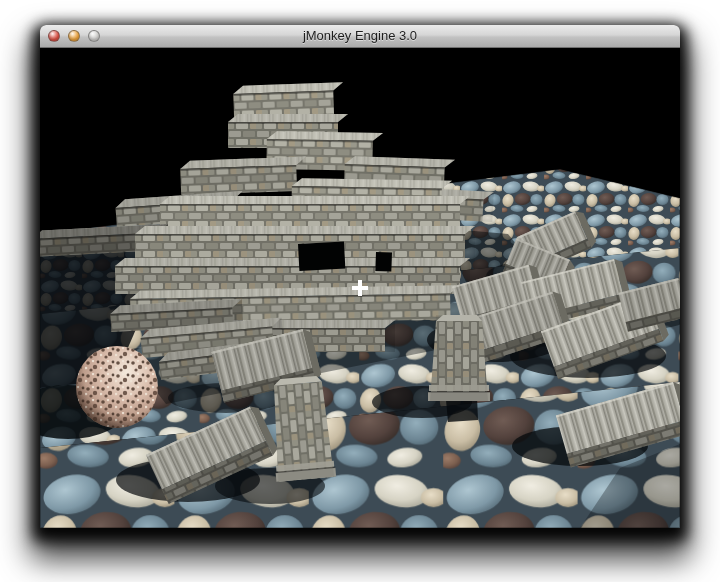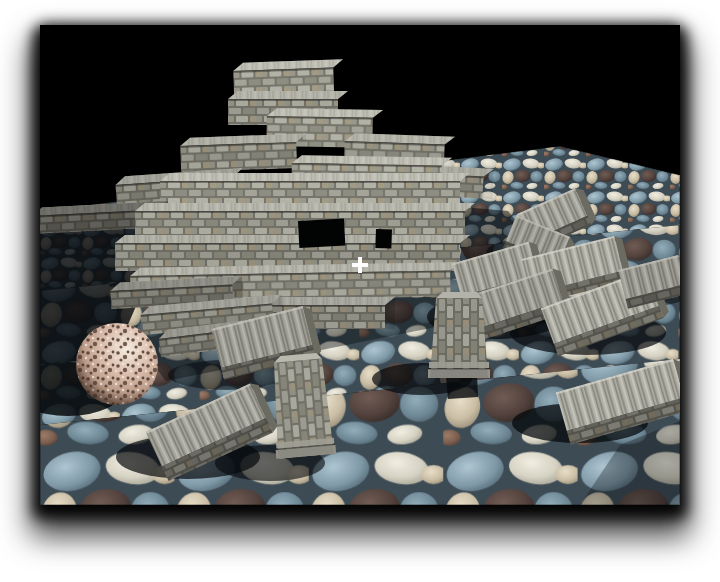--- a/index.html
+++ b/index.html
@@ -21,20 +21,28 @@
       border:1px solid rgba(60,60,60,0.55);box-sizing:border-box;
       background-image:radial-gradient(circle at 35% 28%,rgba(255,255,255,0.95) 0%,rgba(255,255,255,0.3) 38%,rgba(255,255,255,0) 62%);
       box-shadow:inset 0 -2px 3px rgba(0,0,0,0.22);}
   .viewport{width:640px;height:480px;background:#000;position:relative;overflow:hidden;}
   .viewport svg{display:block;}
 </style>
 </head>
 <body>
 
 <div class="window">
+  <div class="titlebar">
+    <div class="lights">
+      <span class="tl" style="background-color: rgb(221, 79, 67);"></span>
+      <span class="tl" style="background-color: rgb(237, 163, 60);"></span>
+      <span class="tl" style="background-color: rgb(210, 209, 207);"></span>
+    </div>
+    <div class="title">jMonkey Engine 3.0</div>
+  </div>
 
   <div class="viewport">
     <svg id="scene" width="640" height="480" viewBox="0 0 640 480" xmlns="http://www.w3.org/2000/svg">
       <defs>
         <radialGradient id="gBlue" cx="40%" cy="35%" r="75%">
           <stop offset="0%" stop-color="#aec6d1"></stop>
             <stop offset="65%" stop-color="#7e98a6"></stop>
             <stop offset="100%" stop-color="#536874"></stop>
         </radialGradient>
         <radialGradient id="gBlue2" cx="42%" cy="38%" r="75%">

